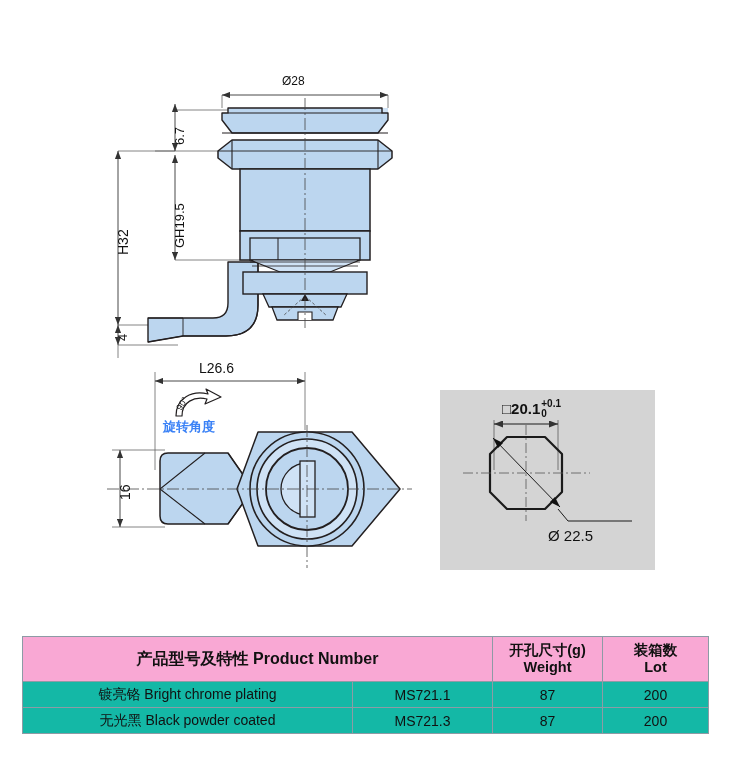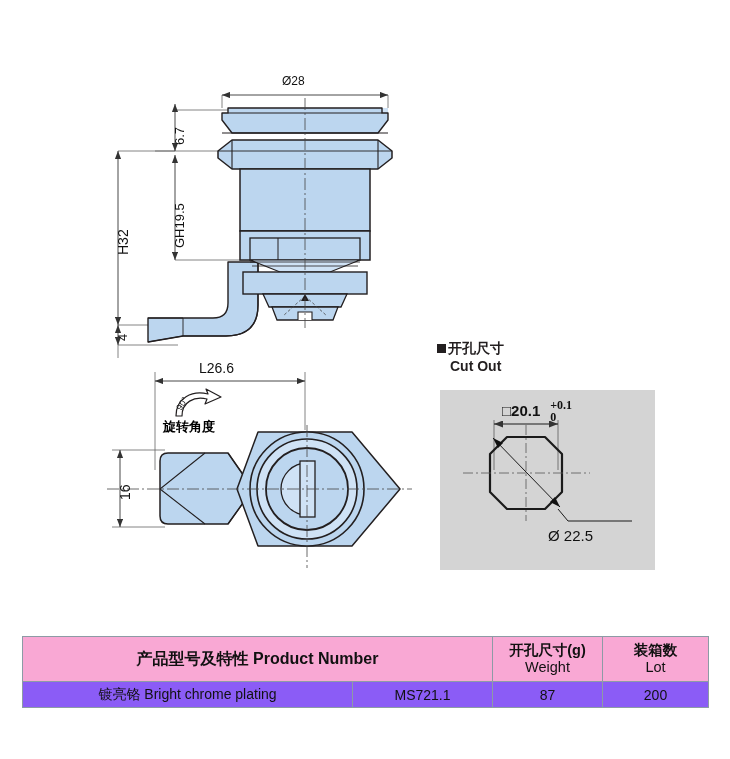--- a/index.html
+++ b/index.html
@@ -50,28 +50,28 @@
   table.spec thead th {
     background: #f9a8d4;
     height: 44px;
     font-weight: bold;
     line-height: 1.18;
   }
   table.spec thead th.wide {
     font-size: 16px;
   }
   table.spec tbody td {
-    background: #8b5cf6;
+    background: #14b8a6;
     height: 25px;
     font-weight: normal;
     font-size: 14px;
   }
   .th-sub {
     display: block;
-    font-weight: normal;
+    font-weight: bold;
     font-size: 14.5px;
   }
   .cn { font-weight: bold; }
   
   .lbl {
     position: absolute;
     font-size: 13px;
     color: #111;
     white-space: nowrap;
   }
@@ -99,32 +99,31 @@
     height: 9px;
     background: #231f20;
     margin-right: 2px;
   }
   .rot-label {
     position: absolute;
     left: 163px;
     top: 418px;
     font-size: 13px;
     font-weight: bold;
-    color: #000000;
+    color: #3b82f6;
   }
   .tol {
     display: inline-block;
     vertical-align: middle;
-    font-size: 12px;
+    font-size: 10px;
     line-height: 1;
     text-align: left;
-    margin-left: 10px;
+    margin-left: 1px;
     position: relative;
     top: -1px;
-    font-family: Liberation Serif, serif;
   }
   .tol span { display: block; }
 </style>
 </head>
 <body>
 
 <div id="page">
 
   <svg class="drawing-layer" viewBox="0 0 730 759">
     <defs>
@@ -278,24 +277,20 @@
   <div class="lbl vert" style="left:115px; top:255px; font-size:14px;">H32</div>
 
   <div class="lbl vert" style="left:115px; top:341px; font-size:13px;">4</div>
 
   <div class="lbl" style="left:199px; top:360px; font-size:14px;">L26.6</div>
 
   <div class="lbl vert" style="left:117px; top:500px; font-size:14px;">16</div>
 
   <div class="rot-label">旋转角度</div>
 
-  <div class="cutout-title">
-    <span class="sq-bullet"></span><span>开孔尺寸</span>
-    <span class="sub">Cut Out</span>
-  </div>
 
   <div class="lbl" style="left:486px; top:400px; font-size:15px; font-weight:bold;padding-left:16px;">
     <span>□</span><span>20.1</span><span class="tol"><span>+0.1</span><span>0</span></span>
   </div>
 
   <div class="lbl" style="left:548px; top:527px; font-size:15px;">Ø 22.5</div>
 
   <div class="spec-table-wrap">
     <table class="spec">
       <colgroup>
@@ -323,17 +318,26 @@
       <tbody>
         <tr>
           <td>
             <span>镀亮铬</span>
             <span>Bright chrome plating</span>
           </td>
           <td>MS721.1</td>
           <td>87</td>
           <td>200</td>
         </tr>
+        <tr>
+          <td>
+            <span>无光黑</span>
+            <span>Black powder coated</span>
+          </td>
+          <td>MS721.3</td>
+          <td>87</td>
+          <td>200</td>
+        </tr>
       </tbody>
     </table>
   </div>
 
 </div>
 
 </body></html>

